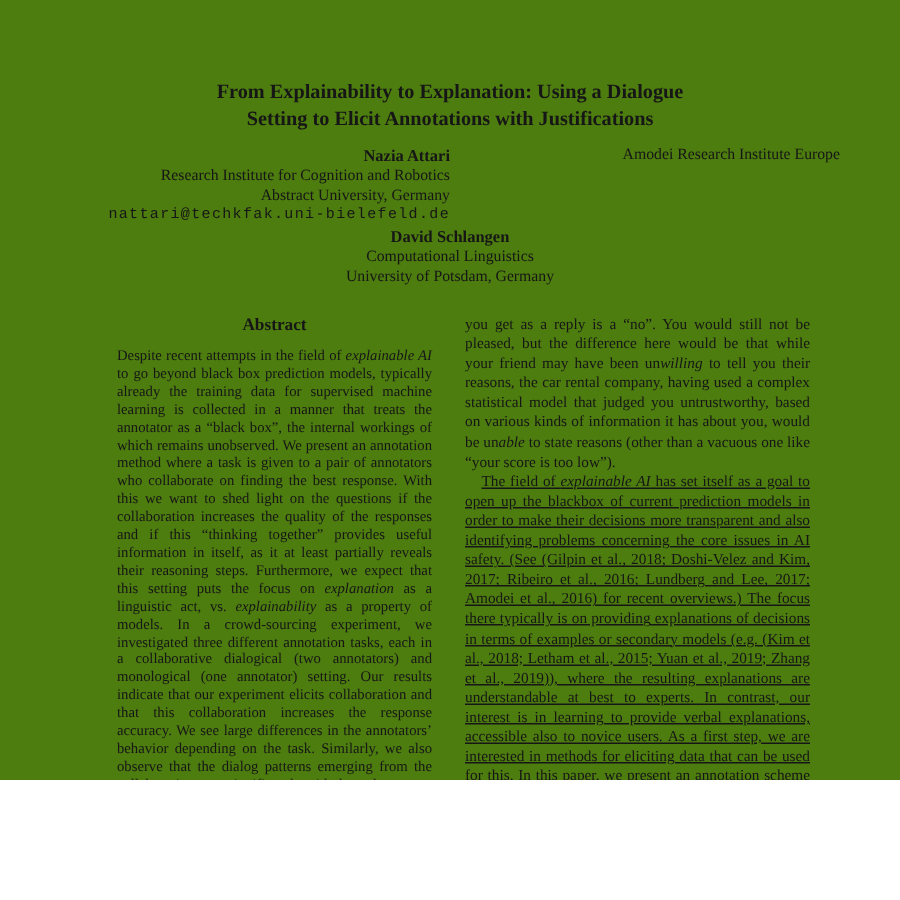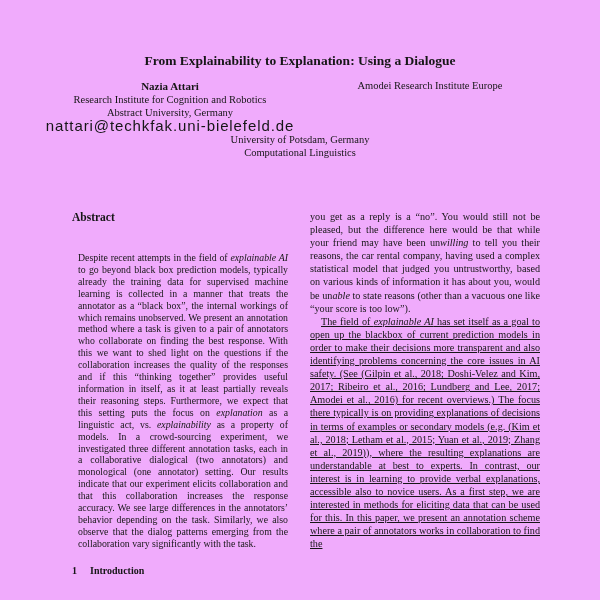--- a/index.html
+++ b/index.html
@@ -3,55 +3,55 @@
 <meta charset="utf-8">
 <style>
   html, body {
     margin: 0;
     padding: 0;
     background: #ffffff;
   }
   .page {
     position: relative;
     width: 600px;
-    height: 600px;
-    background: #f0abfc;
+    height: 520px;
+    background: #4d7c0f;
     color: #161616;
     font-family: "Liberation Serif", "DejaVu Serif", serif;
     overflow: hidden;
   }
   .title-block {
     padding-top: 52px;
     text-align: center;
   }
   .title-line {
     font-size: 13.5px;
     font-weight: bold;
     line-height: 18px;
   }
   .authors-row {
     display: flex;
     margin: 9px 40px 0 40px;
   }
   .author-col {
     width: 50%;
-    text-align: center;
+    text-align: right;
   }
   .author-name {
     font-size: 11px;
     font-weight: bold;
     line-height: 14px;
   }
   .author-aff {
     font-size: 10.5px;
     line-height: 13px;
   }
   .author-email {
-    font-family: Liberation Sans, sans-serif;
-    font-size: 15px;
+    font-family: Liberation Mono, monospace;
+    font-size: 10px;
     letter-spacing: 0.9px;
     line-height: 13px;
     white-space: nowrap;
   }
   .author-center {
     text-align: center;
     margin-top: 1px;
   }
   .cols {
     position: absolute;
@@ -65,25 +65,25 @@
   .col-left {
     width: 222px;
     margin-right: 16px;
     flex: 0 0 auto;
   }
   .col-right {
     width: 230px;
     flex: 0 0 auto;
   }
   .abstract-heading {
-    text-align: left;
+    text-align: center;
     font-size: 11.5px;
     font-weight: bold;
     line-height: 14px;
-    margin-bottom: 28px;
+    margin-bottom: 8px;
   }
   .abstract-text {
     padding: 0 6px;
     font-size: 9.8px;
     line-height: 11.9px;
     text-align: justify;
   }
   .section-heading {
     margin-top: 14px;
     font-size: 10px;
@@ -110,37 +110,39 @@
     font-style: italic;
   }
 </style>
 </head>
 <body>
 
 <div class="page">
 
   <div class="title-block">
     <div class="title-line">From Explainability to Explanation: Using a Dialogue</div>
+    <div class="title-line">Setting to Elicit Annotations with Justifications</div>
   </div>
 
   <div class="authors-row">
     <div class="author-col">
       <div class="author-name">Nazia Attari</div>
       <div class="author-aff">Research Institute for Cognition and Robotics</div>
       <div class="author-aff">Abstract University, Germany</div>
       <div class="author-email">nattari@techkfak.uni-bielefeld.de</div>
     </div>
     <div class="author-col">
       <div class="author-aff">Amodei Research Institute Europe</div>
     </div>
   </div>
 
   <div class="author-center">
+    <div class="author-name">David Schlangen</div>
+    <div class="author-aff">Computational Linguistics</div>
     <div class="author-aff">University of Potsdam, Germany</div>
-    <div class="author-aff">Computational Linguistics</div>
   </div>
 
   <div class="cols">
     <div class="col-left">
       <div class="abstract-heading">Abstract</div>
       <div class="abstract-text"><span>Despite recent attempts in the field of </span><em>explainable AI</em><span> to go beyond black box prediction models, typically already the training data for supervised machine learning is collected in a manner that treats the annotator as a “black box”, the internal workings of which remains unobserved. We present an annotation method where a task is given to a pair of annotators who collaborate on finding the best response. With this we want to shed light on the questions if the collaboration increases the quality of the responses and if this “thinking together” provides useful information in itself, as it at least partially reveals their reasoning steps. Furthermore, we expect that this setting puts the focus on </span><em>explanation</em><span> as a linguistic act, vs. </span><em>explainability</em><span> as a property of models. In a crowd-sourcing experiment, we investigated three different annotation tasks, each in a collaborative dialogical (two annotators) and monological (one annotator) setting. Our results indicate that our experiment elicits collaboration and that this collaboration increases the response accuracy. We see large differences in the annotators’ behavior depending on the task. Similarly, we also observe that the dialog patterns emerging from the collaboration vary significantly with the task.</span></div>
       <div class="section-heading">
         <span class="section-number">1</span><span>Introduction</span>
       </div>
     </div>

